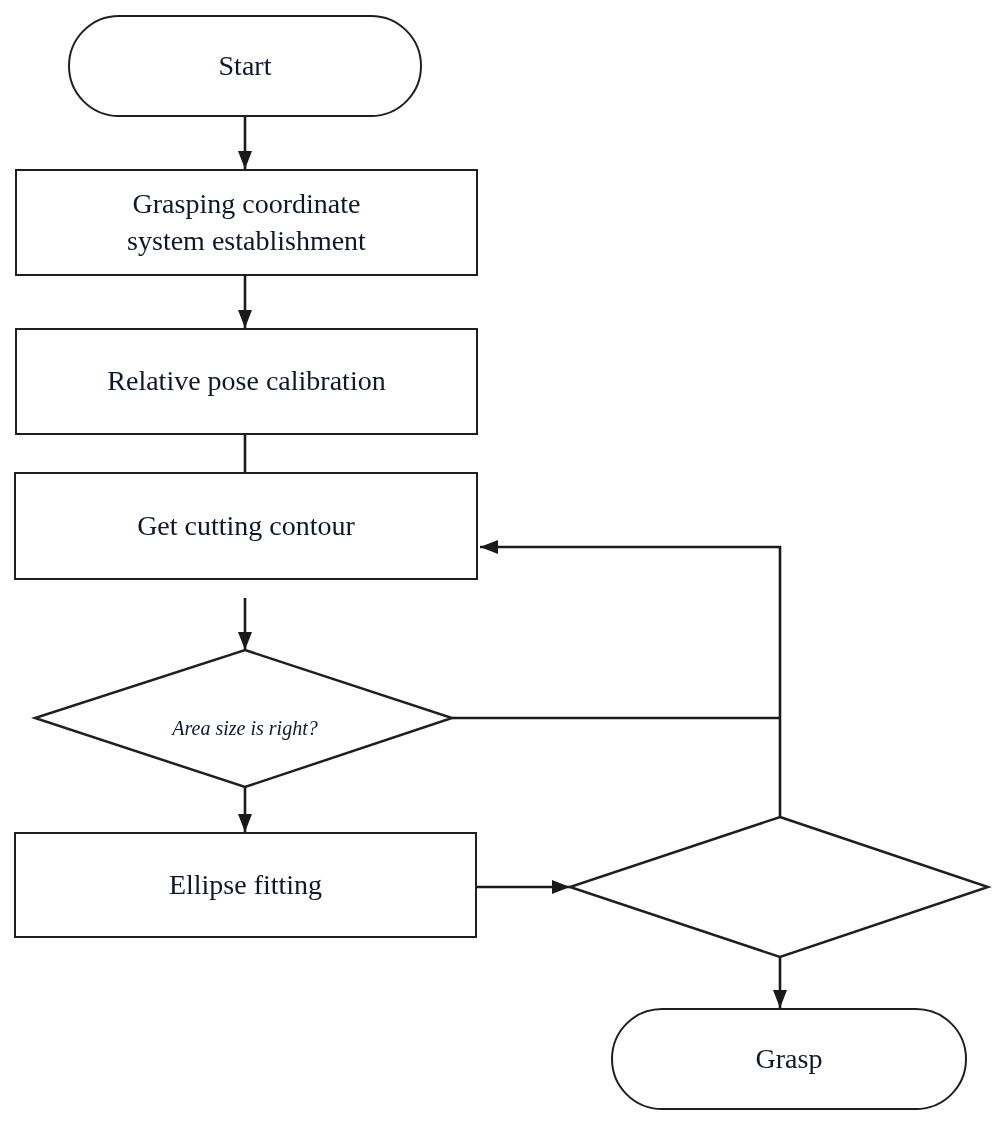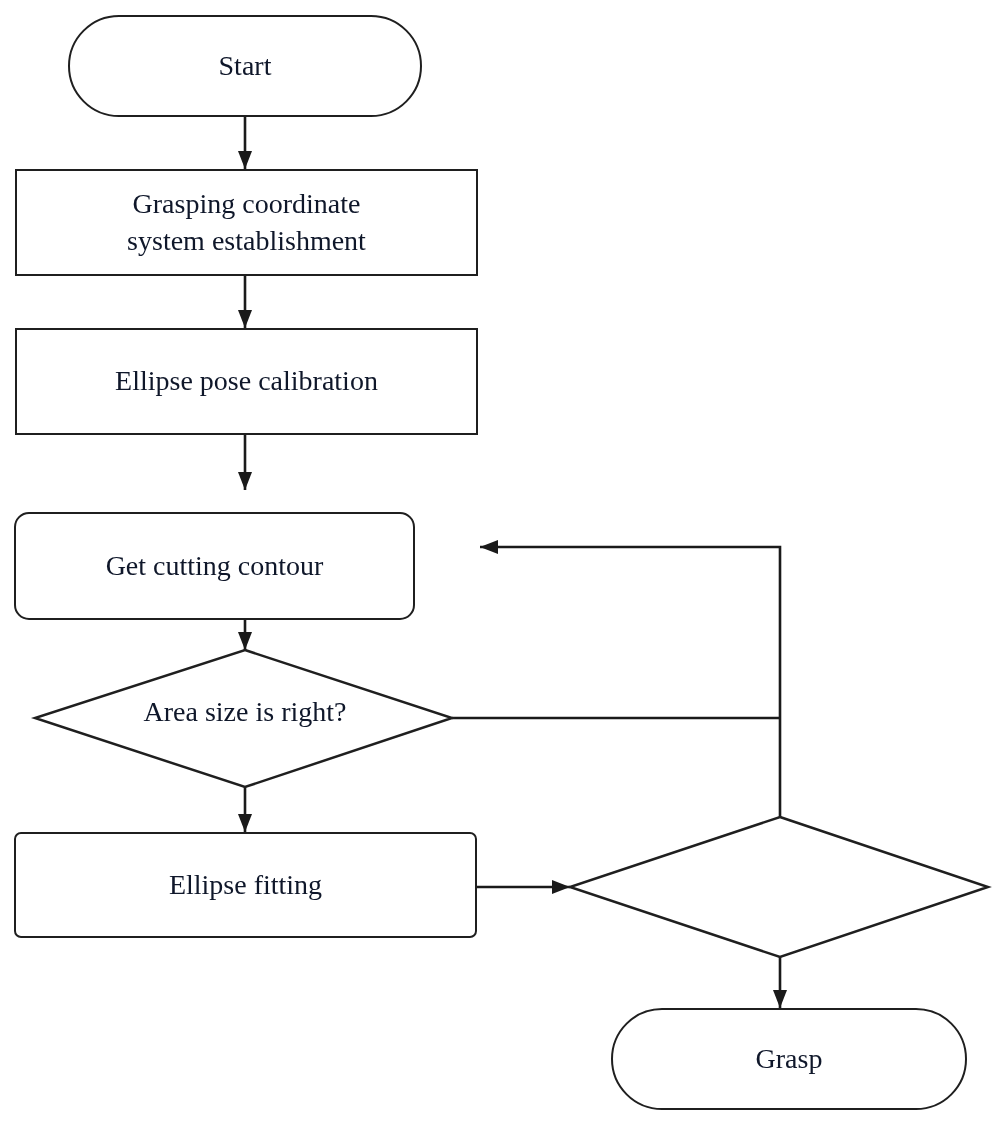--- a/index.html
+++ b/index.html
@@ -29,25 +29,26 @@
     text-align: center;
     font-size: 28px;
     line-height: 1.32;
     z-index: 2;
   }
   .terminator { border-radius: 51px; }
   .label-narrow { max-width: 300px; }
   .diamond-label {
     position: absolute;
     display: flex;
-    align-items: flex-start;
+    align-items: flex-end;
     justify-content: center;
     text-align: center;
-    font-size: 28px;
+    font-size: 20px;
     z-index: 3;
+    font-style: italic;
   }
   svg line, svg polyline { stroke: #1a1a1a; stroke-width: 2.6; fill: none; }
   svg polygon.decision { fill: #ffffff; stroke: #1f1f1f; stroke-width: 2.5; stroke-linejoin: miter; }
 </style>
 </head>
 <body>
 
 <div id="canvas">
 
   <svg id="wires" viewBox="0 0 1000 1124" xmlns="http://www.w3.org/2000/svg">
@@ -74,32 +75,32 @@
 
   <div class="node terminator" style="left:68px; top:15px; width:354px; height:102px;">
     <span>Start</span>
   </div>
 
   <div class="node" style="left:15px; top:169px; width:463px; height:107px;">
     <span class="label-narrow">Grasping coordinate system establishment</span>
   </div>
 
   <div class="node" style="left:15px; top:328px; width:463px; height:107px;">
-    <span>Ellipse pose calibration</span>
+    <span>Relative pose calibration</span>
   </div>
 
-  <div class="node" style="left:14px; top:512px; width:401px; height:108px;border-radius:15px;">
+  <div class="node" style="left:14px; top:472px; width:464px; height:108px;">
     <span>Get cutting contour</span>
   </div>
 
   <div class="diamond-label" style="left:83px; top:696px; width:324px; height:44px;">
     <span>Area size is right?</span>
   </div>
 
-  <div class="node" style="left:14px; top:832px; width:463px; height:106px;border-radius:7px;">
+  <div class="node" style="left:14px; top:832px; width:463px; height:106px;">
     <span>Ellipse fitting</span>
   </div>
 
 
   <div class="node terminator" style="left:611px; top:1008px; width:356px; height:102px;">
     <span>Grasp</span>
   </div>
 
 </div>
 

